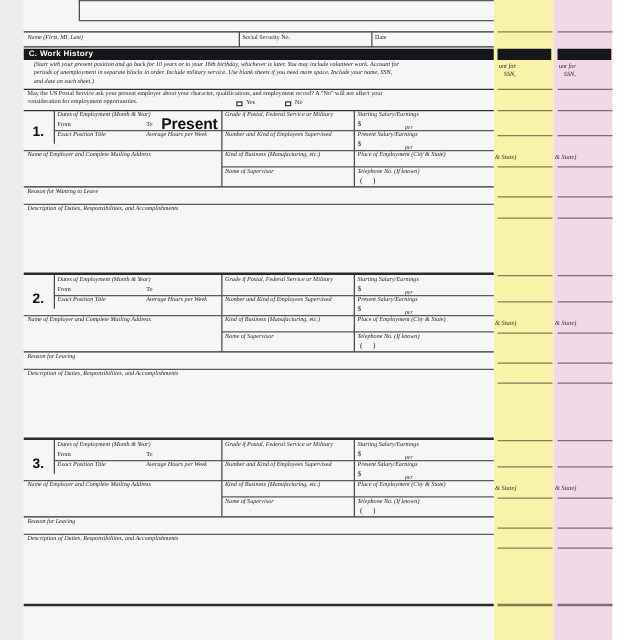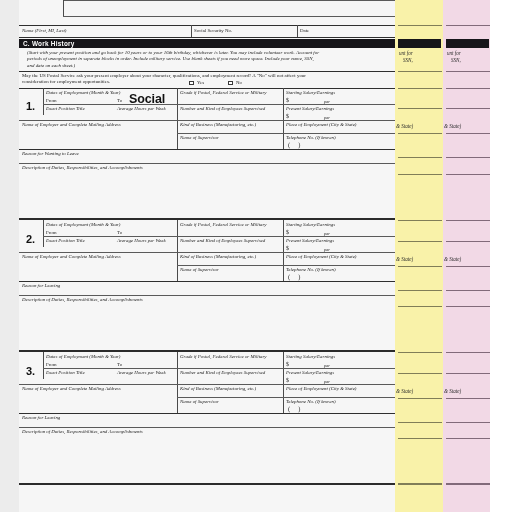--- a/index.html
+++ b/index.html
@@ -176,21 +176,21 @@
 
       <div class="idx" style="left:7px;top:100px;">1.</div>
 
       <div class="vr" style="left:24px;top:88px;height:27px;"></div>
       <div class="vr" style="left:158px;top:88px;height:61px;"></div>
       <div class="vr" style="left:264px;top:88px;height:61px;"></div>
 
       <div class="lbl it" style="left:27px;top:90px;">Dates of Employment (Month &amp; Year)</div>
       <div class="lbl" style="left:27px;top:98px;">From</div>
       <div class="lbl" style="left:98px;top:98px;">To</div>
-      <div class="present" style="left:110px;top:92px;">Social</div>
+      <div class="present" style="left:110px;top:92px;">Present</div>
 
       <div class="lbl it" style="left:161px;top:90px;">Grade if Postal, Federal Service or Military</div>
       <div class="lbl it" style="left:267px;top:90px;">Starting Salary/Earnings</div>
       <div class="dollar" style="left:267px;top:97px;">$</div>
       <div class="per" style="left:305px;top:99px;">per</div>
 
       <div class="hr thin" style="left:24px;top:104px;width:352px;"></div>
 
       <div class="lbl it" style="left:27px;top:106px;">Exact Position Title</div>
       <div class="lbl it" style="left:98px;top:106px;">Average Hours per Week</div>

